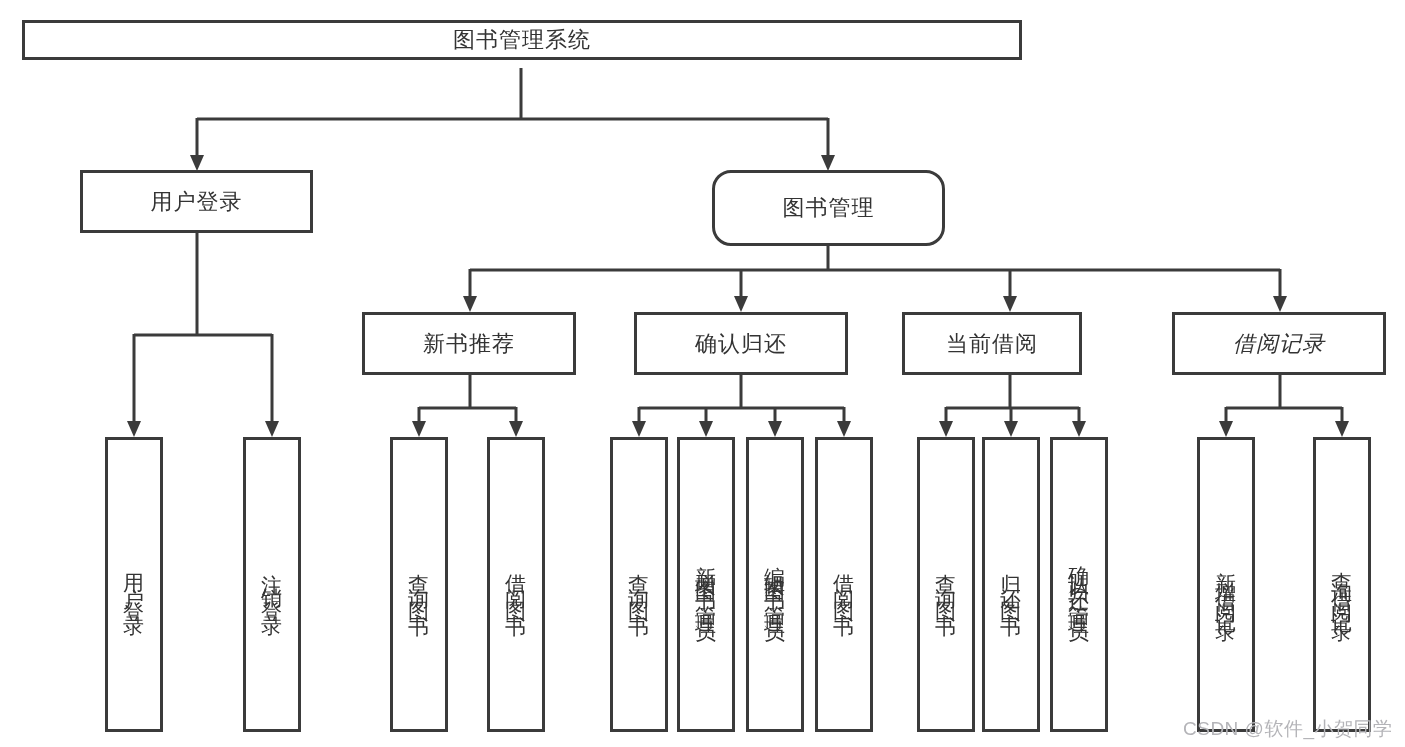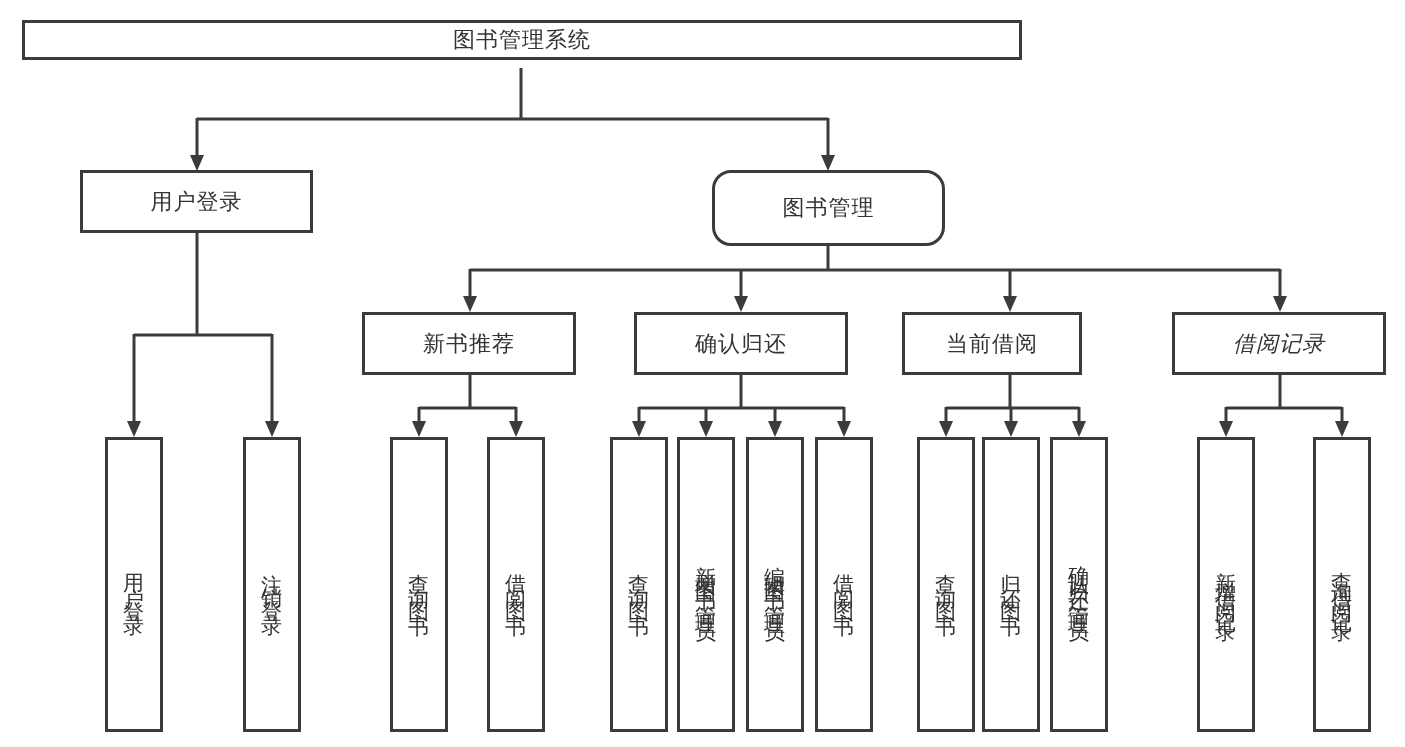--- a/index.html
+++ b/index.html
@@ -182,14 +182,15 @@
     <span>确认归还（管理员）</span>
   </div>
 
   <div class="node vnode medium n-addrec">
     <span>新增借阅记录</span>
   </div>
   <div class="node vnode medium n-qrec">
     <span>查询借阅记录</span>
   </div>
 
+  <div class="watermark">CSDN @软件_小贺同学</div>
 
 </div>
 
 </body></html>

